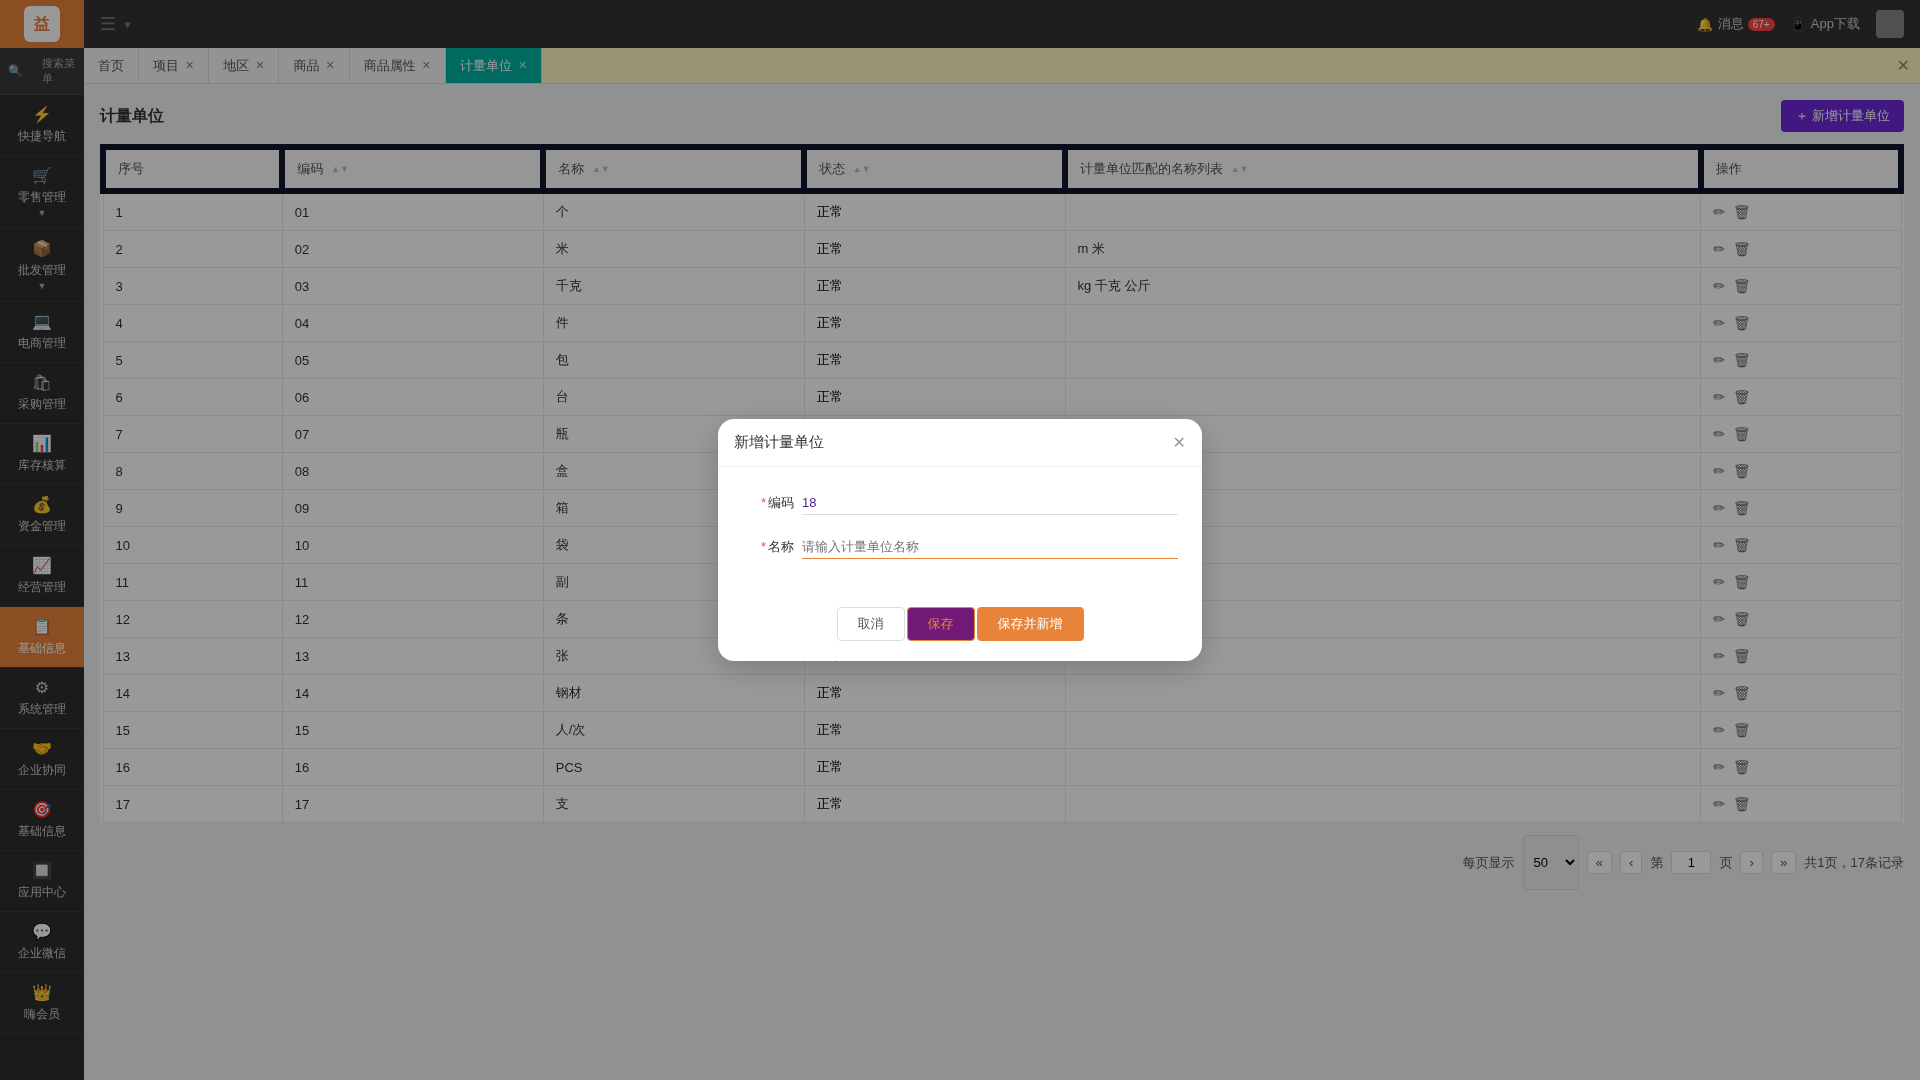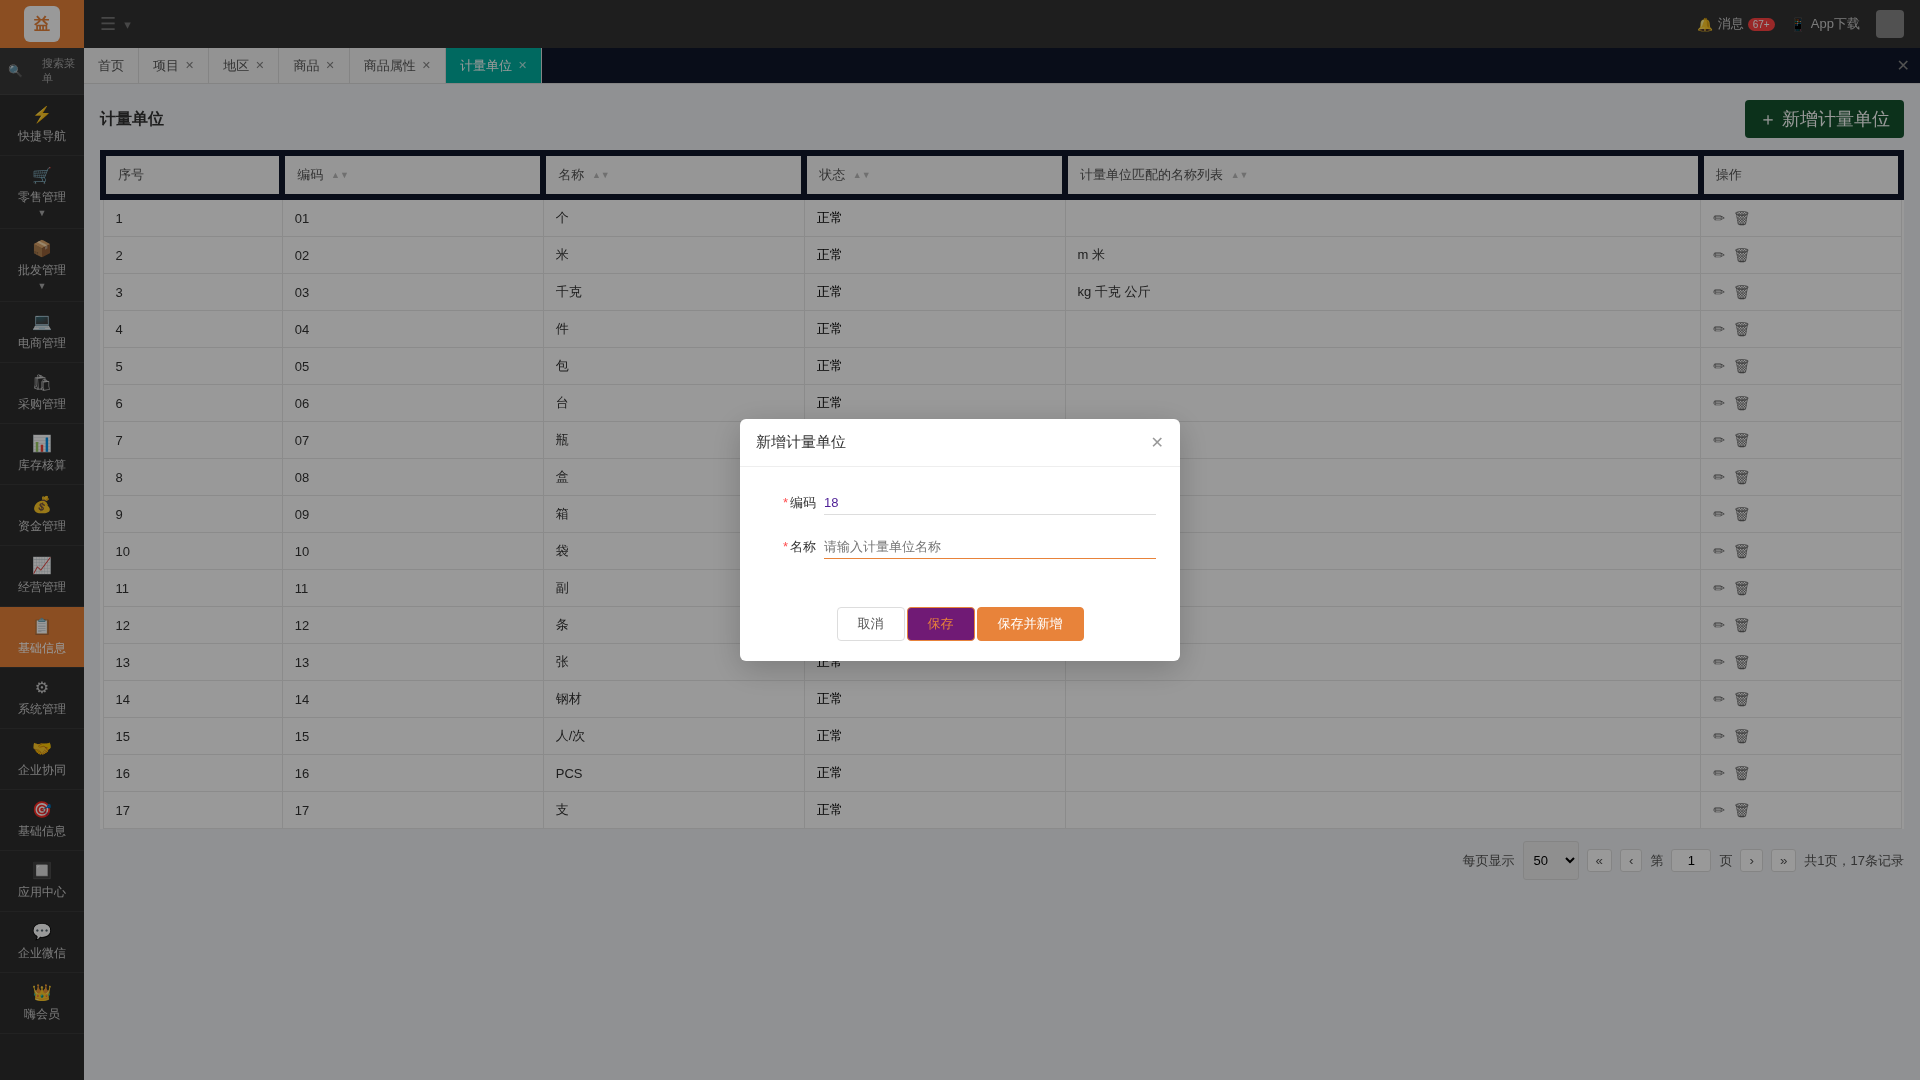--- a/index.html
+++ b/index.html
@@ -117,21 +117,21 @@
     }
     .avatar {
       width: 28px;
       height: 28px;
       background: #888;
       border-radius: 4px;
     }
 
     
     .tabs-bar {
-      background: #0f172a;
+      background: #fef9c3;
       border-bottom: 1px solid #ddd;
       display: flex;
       align-items: center;
       padding: 0;
       flex-shrink: 0;
       height: 36px;
       overflow: hidden;
     }
     .tab {
       height: 36px;
@@ -178,27 +178,27 @@
       align-items: center;
       justify-content: space-between;
       margin-bottom: 12px;
     }
     .page-title {
       font-size: 16px;
       font-weight: bold;
       color: #333;
     }
     .btn-add {
-      background: #14532d;
+      background: #6d28d9;
       color: white;
       border: none;
       padding: 7px 14px;
       border-radius: 4px;
       cursor: pointer;
-      font-size: 18px;
+      font-size: 13px;
       display: flex;
       align-items: center;
       gap: 4px;
     }
 
     
     .data-table {
       width: 100%;
       background: white;
       border-collapse: collapse;
@@ -247,21 +247,21 @@
       display: flex;
       align-items: center;
       justify-content: flex-end;
       padding: 12px 0 0 0;
       gap: 8px;
       font-size: 13px;
       color: #555;
     }
     .pagination-select {
       border: 1px solid #ddd;
-      padding: 10px 6px;
+      padding: 18px 6px;
       border-radius: 3px;
       font-size: 13px;
     }
     .page-btn {
       border: 1px solid #ddd;
       background: white;
       padding: 3px 8px;
       border-radius: 3px;
       cursor: pointer;
       color: #555;
@@ -280,22 +280,22 @@
       position: fixed;
       top: 0; left: 0; right: 0; bottom: 0;
       background: rgba(0,0,0,0.4);
       display: flex;
       align-items: center;
       justify-content: center;
       z-index: 1000;
     }
     .modal {
       background: white;
-      border-radius: 6px;
-      width: 440px;
+      border-radius: 16px;
+      width: 484px;
       box-shadow: 0 8px 32px rgba(0,0,0,0.2);
       overflow: hidden;
     }
     .modal-header {
       padding: 14px 16px;
       border-bottom: 1px solid #eee;
       display: flex;
       align-items: center;
       justify-content: space-between;
       font-size: 15px;

